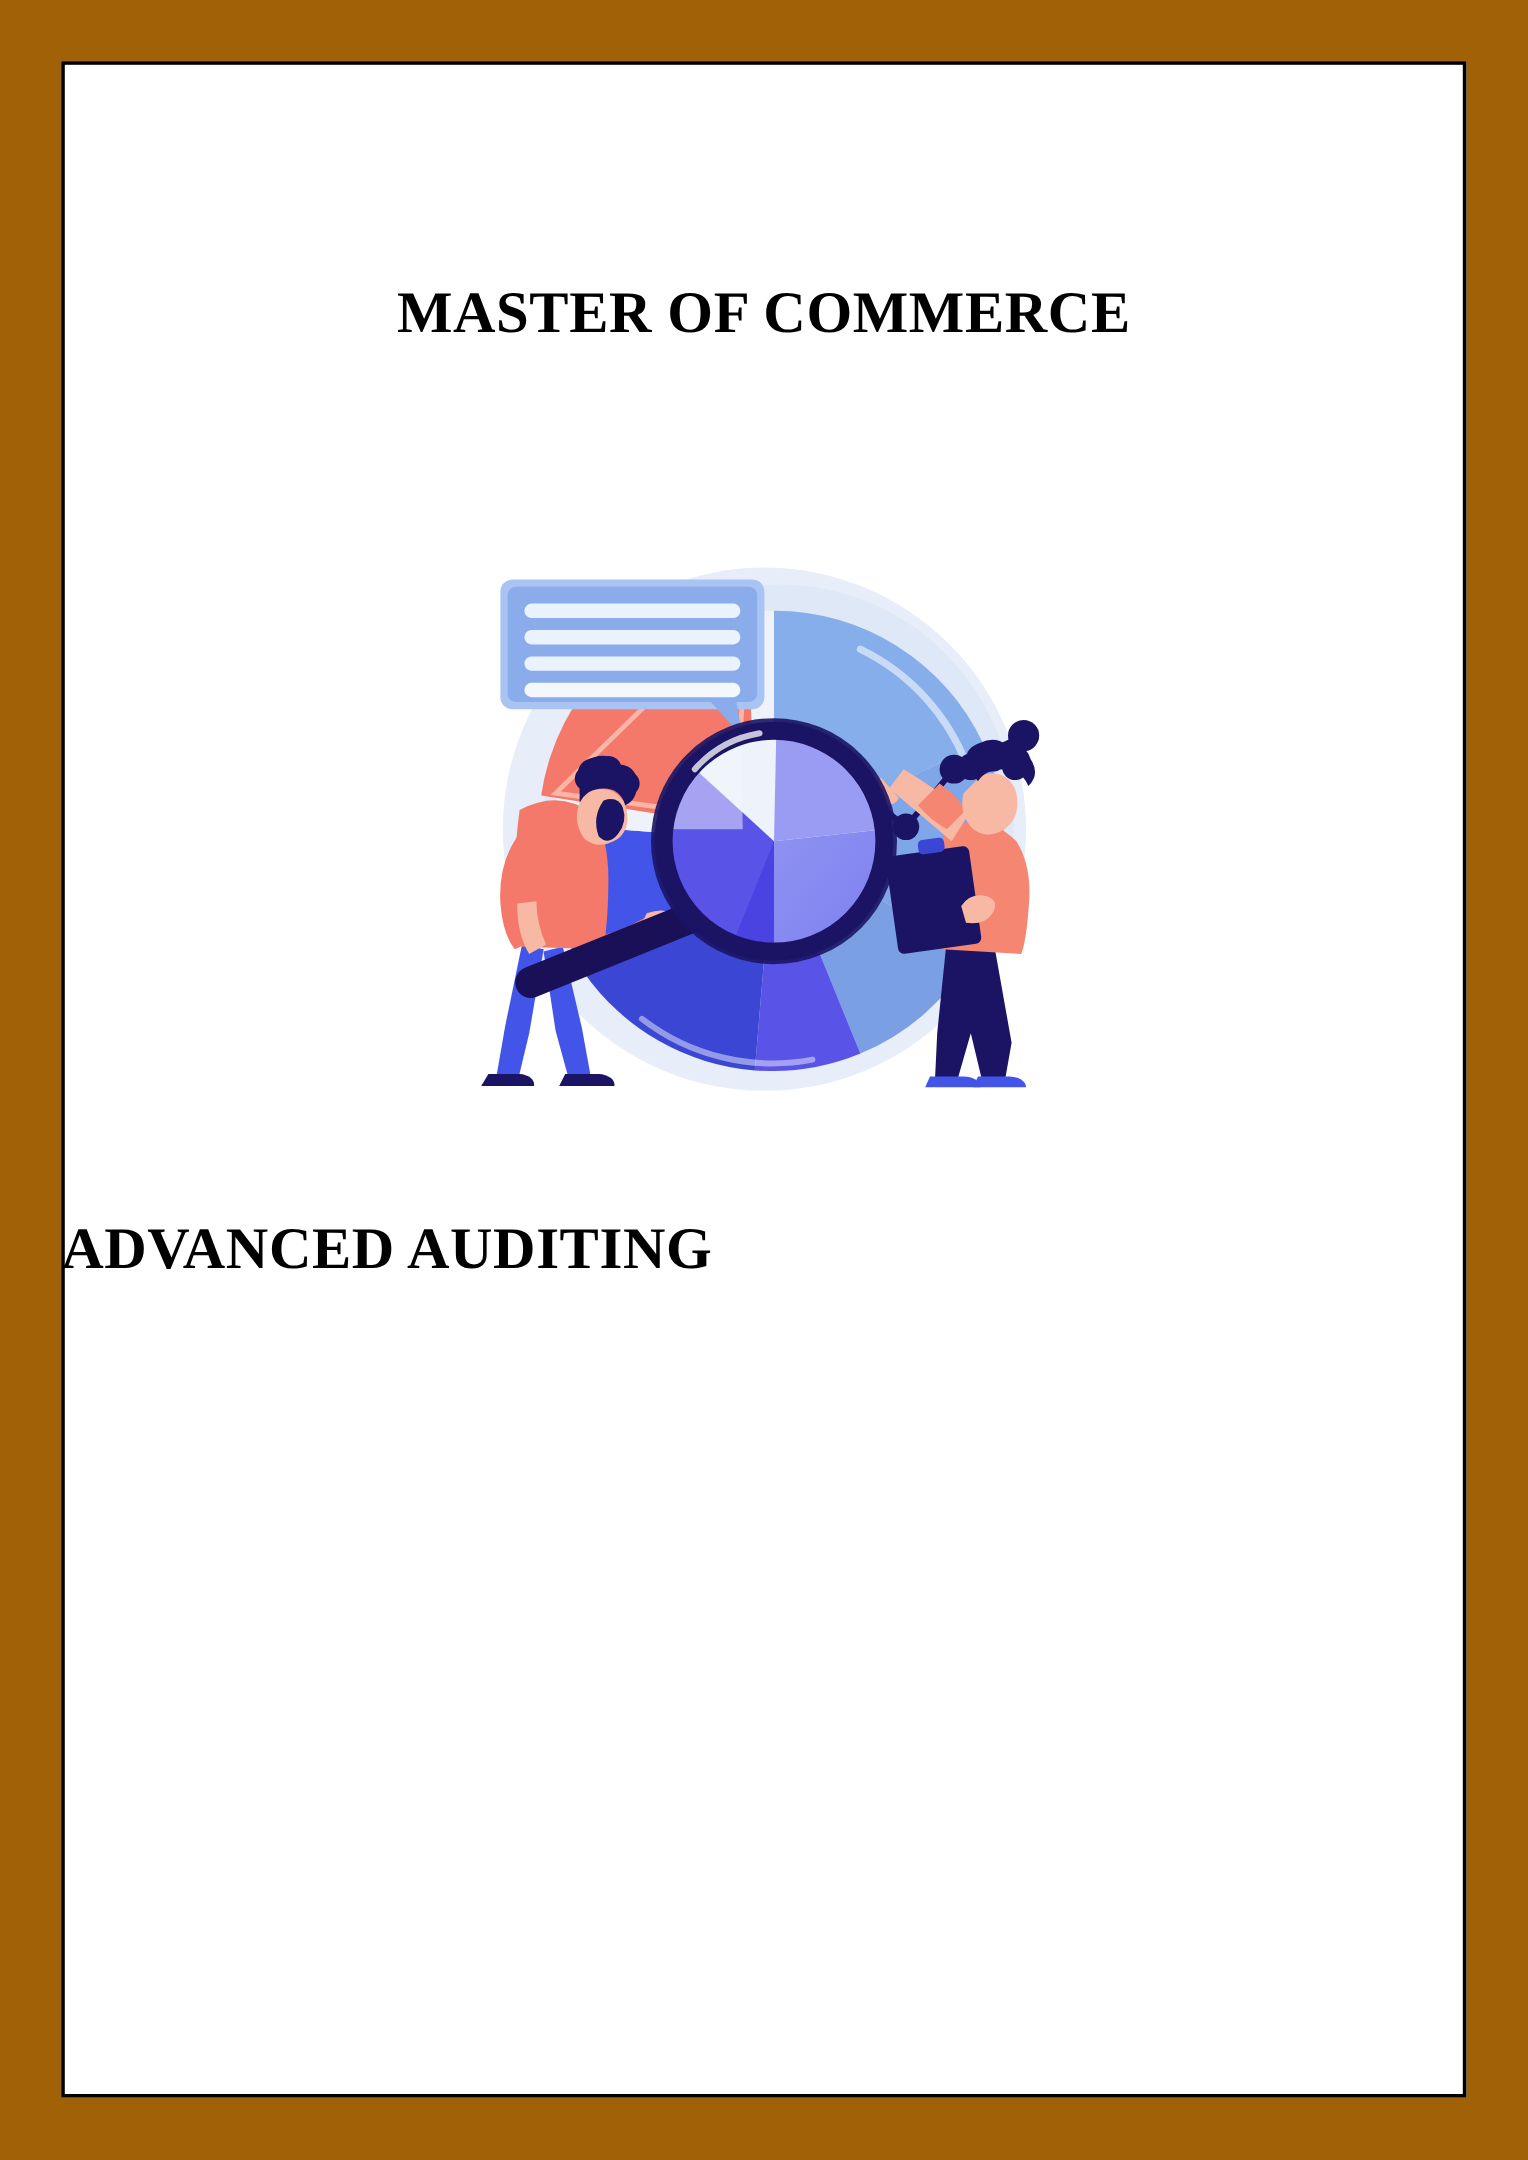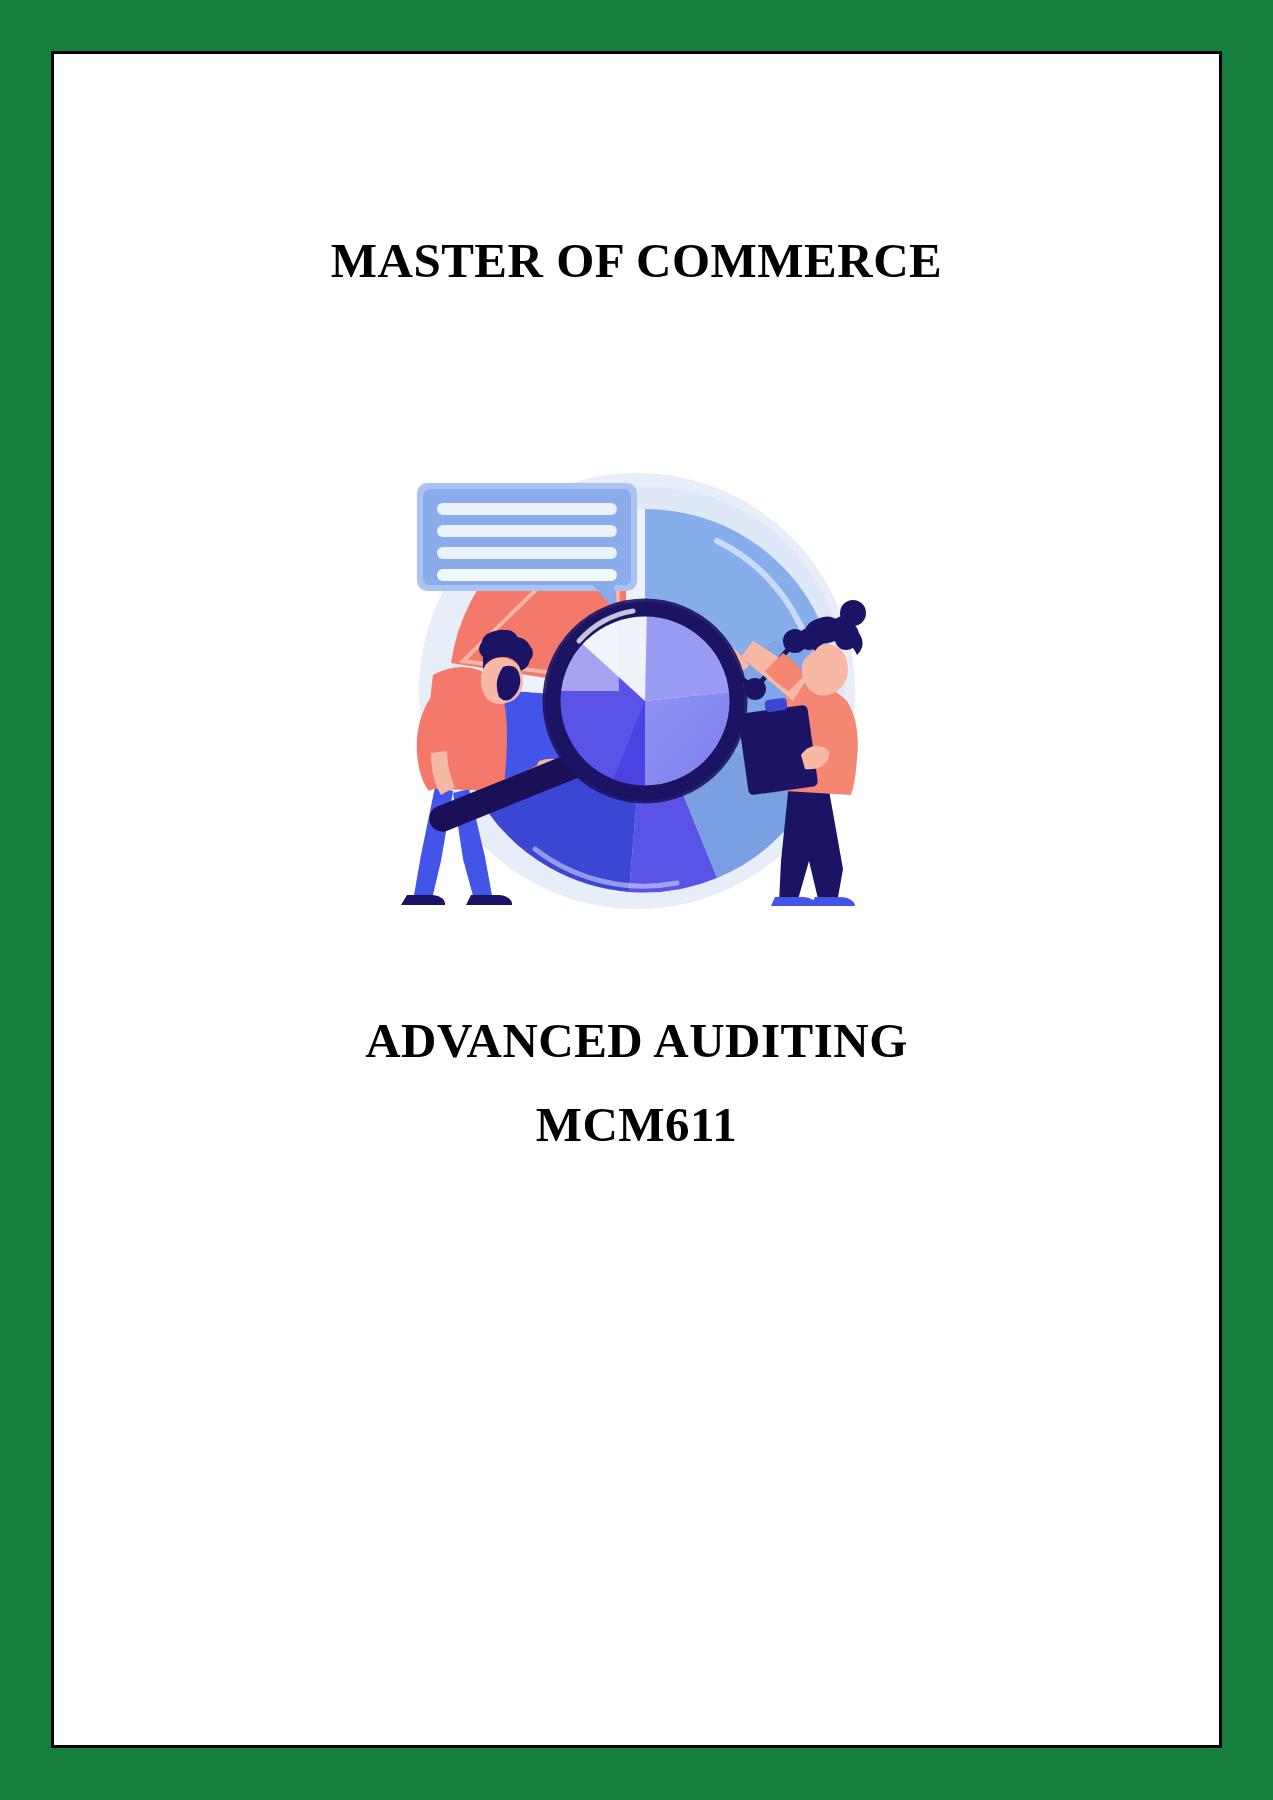--- a/index.html
+++ b/index.html
@@ -12,21 +12,21 @@
     height: 1800px;
     font-family: "Liberation Serif", "DejaVu Serif", serif;
     overflow: hidden;
     position: relative;
   }
   .page {
     position: absolute;
     left: 0; top: 0;
     width: 1273px;
     height: 1800px;
-    background: #15803d;
+    background: #a16207;
   }
   .page-border {
     position: absolute;
     left: 51px;
     top: 51px;
     width: 1171px;
     height: 1697px;
     border: 3px solid #000000;
     box-sizing: border-box;
     background: #ffffff;
@@ -62,21 +62,21 @@
     height: 540px;
     display: block;
   }
   .illustration-wrap svg {
     display: block;
     width: 100%;
     height: 100%;
   }
   .footer-block {
     margin-top: 68px;
-    text-align: center;
+    text-align: left;
     width: 100%;
   }
   .footer-line {
     font-family: "Liberation Serif", "DejaVu Serif", serif;
     font-weight: bold;
     font-size: 49px;
     line-height: 84px;
     letter-spacing: 0.5px;
     color: #000000;
     white-space: nowrap;
@@ -232,17 +232,16 @@
           <circle cx="288" cy="310" r="92" fill="none" stroke="#1b1464" stroke-width="15"></circle>
           <circle cx="288" cy="310" r="100" fill="none" stroke="#1b1464" stroke-width="5" opacity="0.9"></circle>
           <path d="M 222 250 A 92 92 0 0 1 276 220" fill="none" stroke="#ffffff" stroke-opacity="0.75" stroke-width="5" stroke-linecap="round"></path>
         </g>
 
       </svg>
     </div>
 
     <div class="footer-block">
       <div class="footer-line">ADVANCED AUDITING</div>
-      <div class="footer-line">MCM611</div>
     </div>
 
   </div>
 </div>
 
 </body></html>

